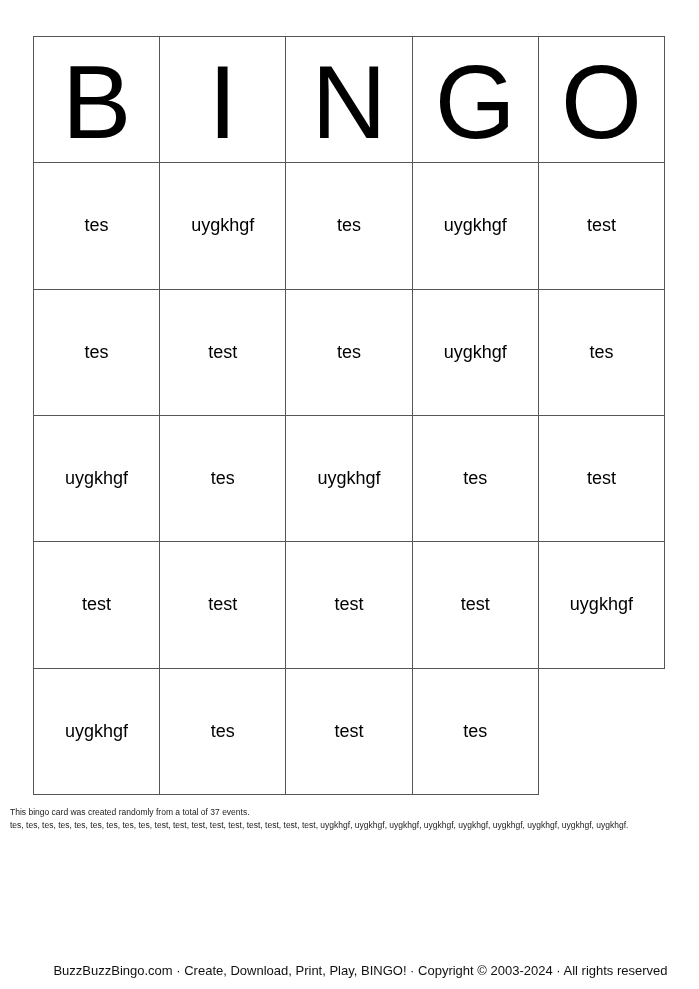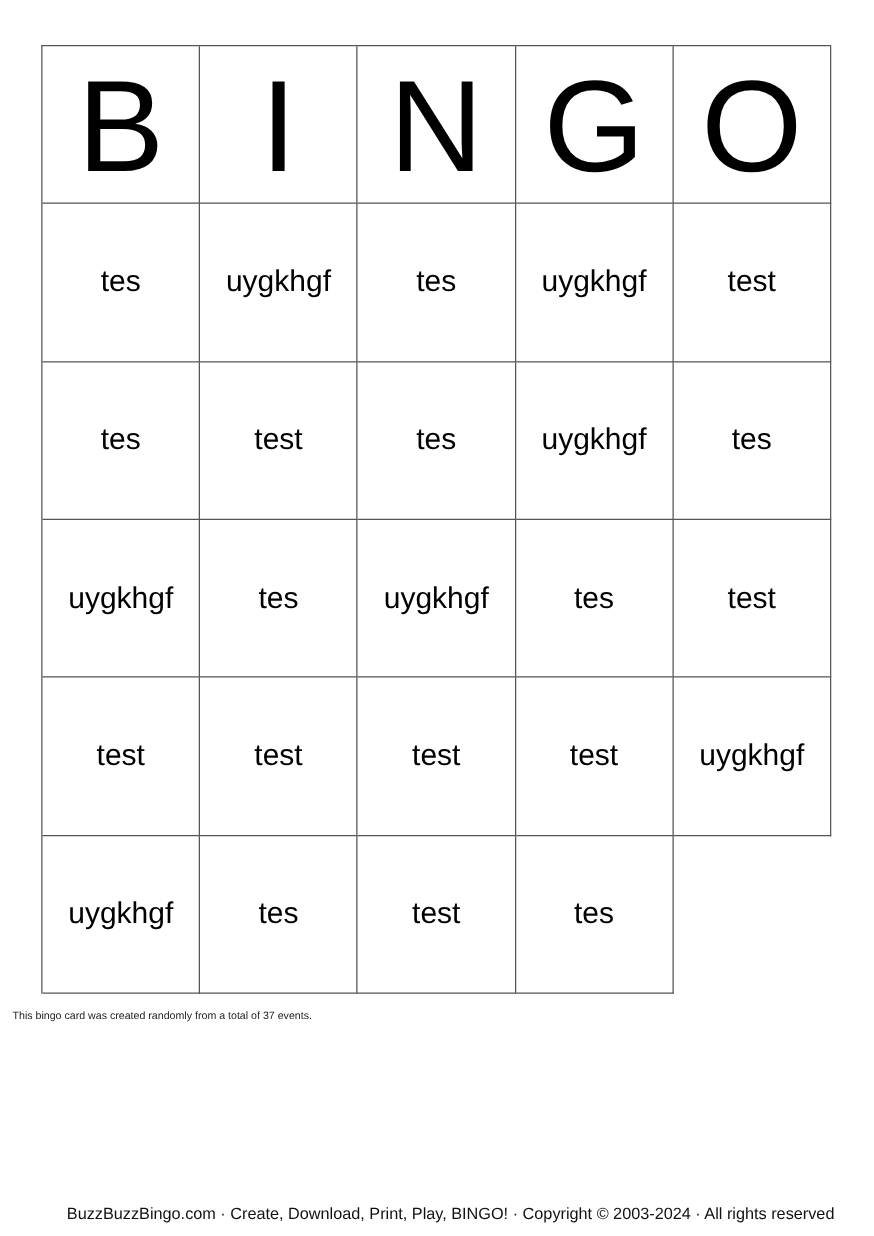--- a/index.html
+++ b/index.html
@@ -28,21 +28,21 @@
       border-left: 1px solid #555;
       box-sizing: border-box;
     }
     .cell {
       border-right: 1px solid #555;
       border-bottom: 1px solid #555;
       display: flex;
       align-items: center;
       justify-content: center;
       text-align: center;
-      font-size: 24px;
+      font-size: 18px;
       box-sizing: border-box;
     }
     .header-cell {
       font-size: 104px;
       line-height: 1;
       padding-top: 4px;
     }
     .info {
       position: absolute;
       left: 10px;
@@ -97,15 +97,16 @@
 
   <div class="cell">uygkhgf</div>
   <div class="cell">uygkhgf</div>
   <div class="cell">tes</div>
   <div class="cell">test</div>
   <div class="cell">tes</div>
 </div>
 
 <div class="info">
   <div>This bingo card was created randomly from a total of 37 events.</div>
+  <div>tes, tes, tes, tes, tes, tes, tes, tes, tes, test, test, test, test, test, test, test, test, test, uygkhgf, uygkhgf, uygkhgf, uygkhgf, uygkhgf, uygkhgf, uygkhgf, uygkhgf, uygkhgf.</div>
 </div>
 
 <div class="footer">BuzzBuzzBingo.com · Create, Download, Print, Play, BINGO! · Copyright © 2003-2024 · All rights reserved</div>
 
 </body></html>

